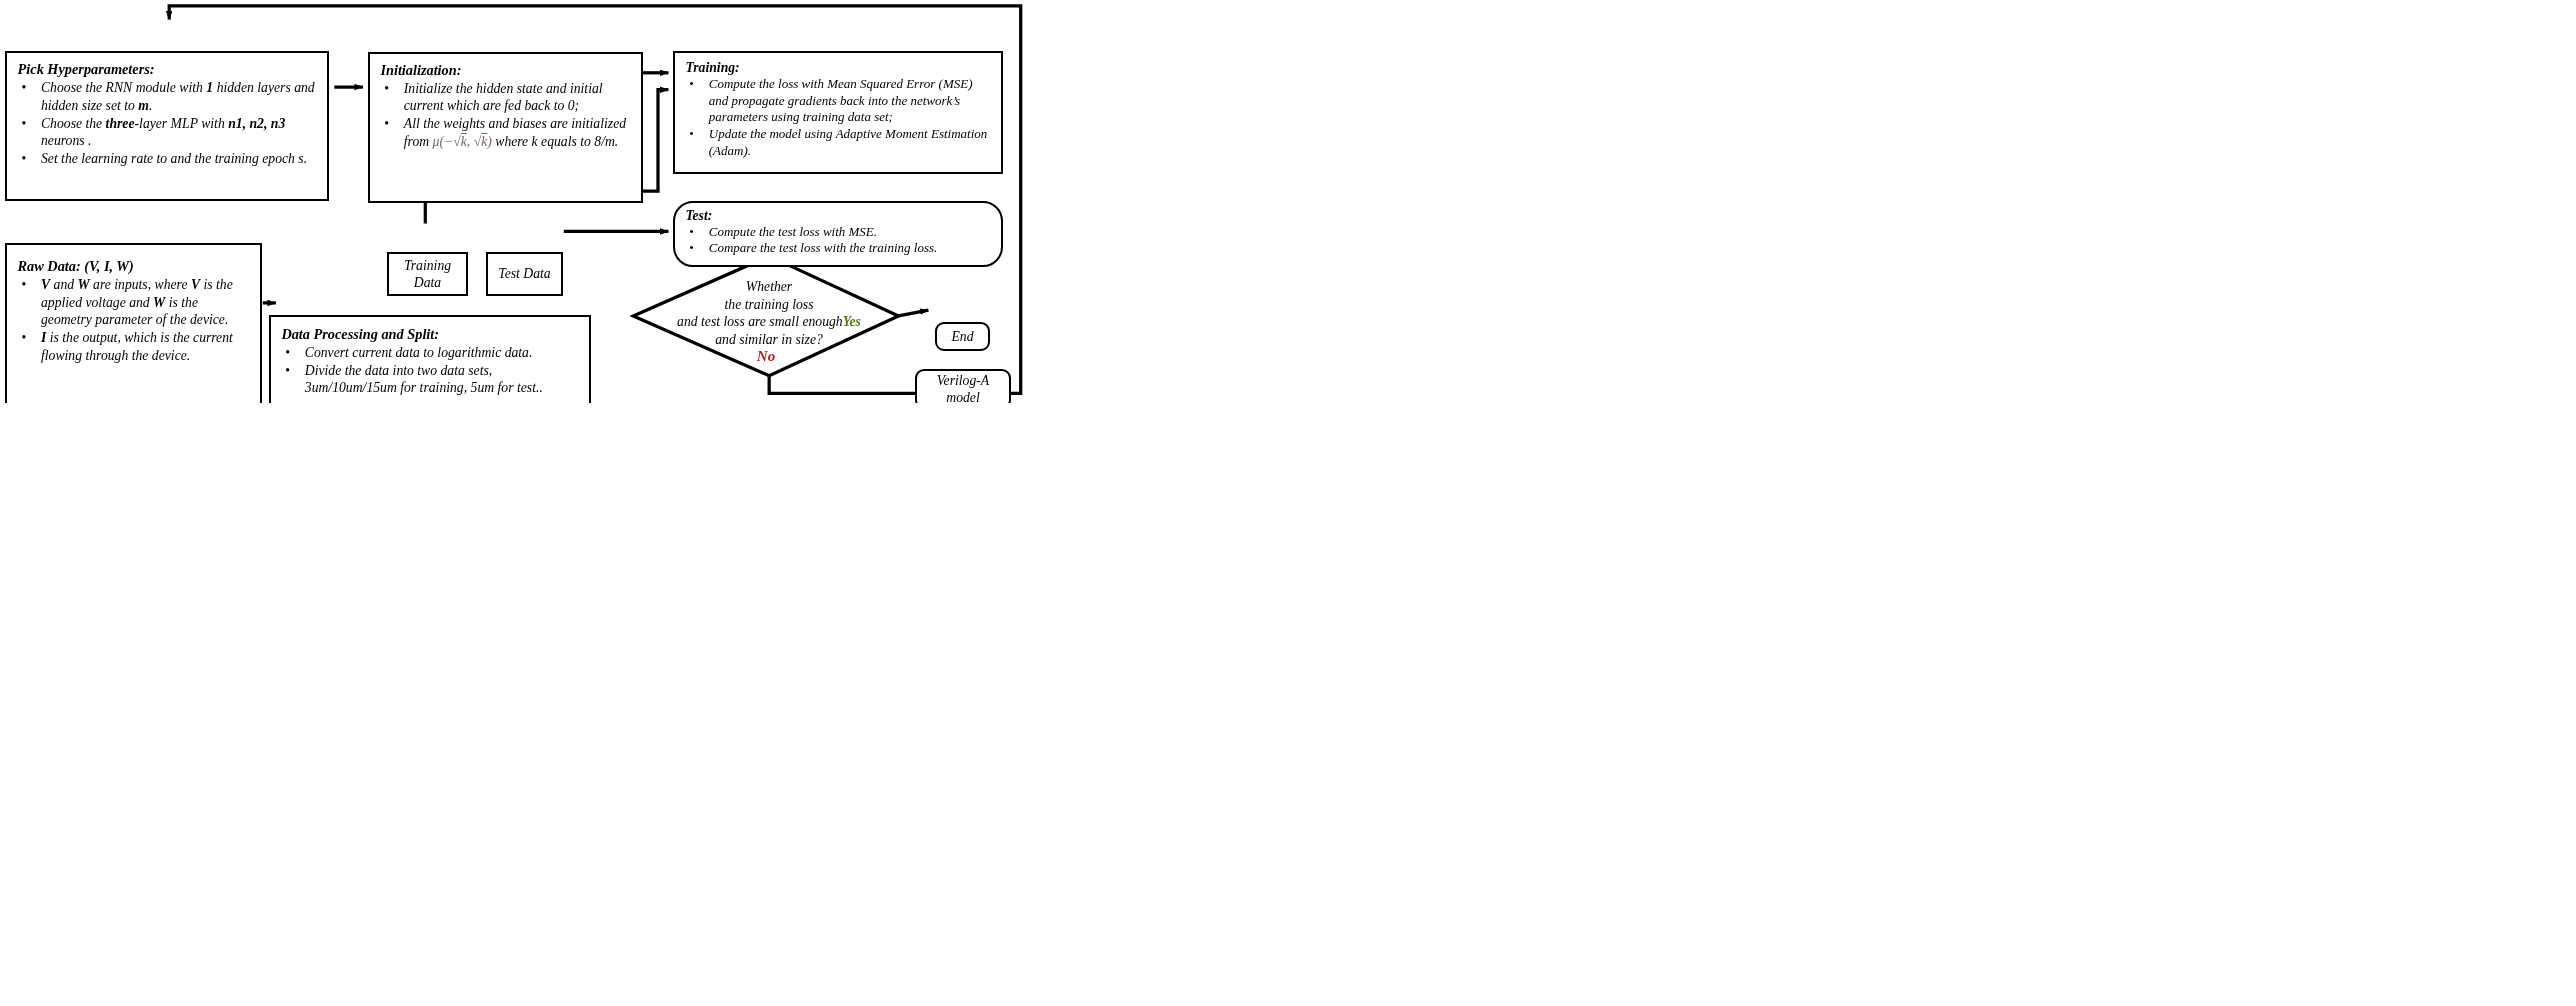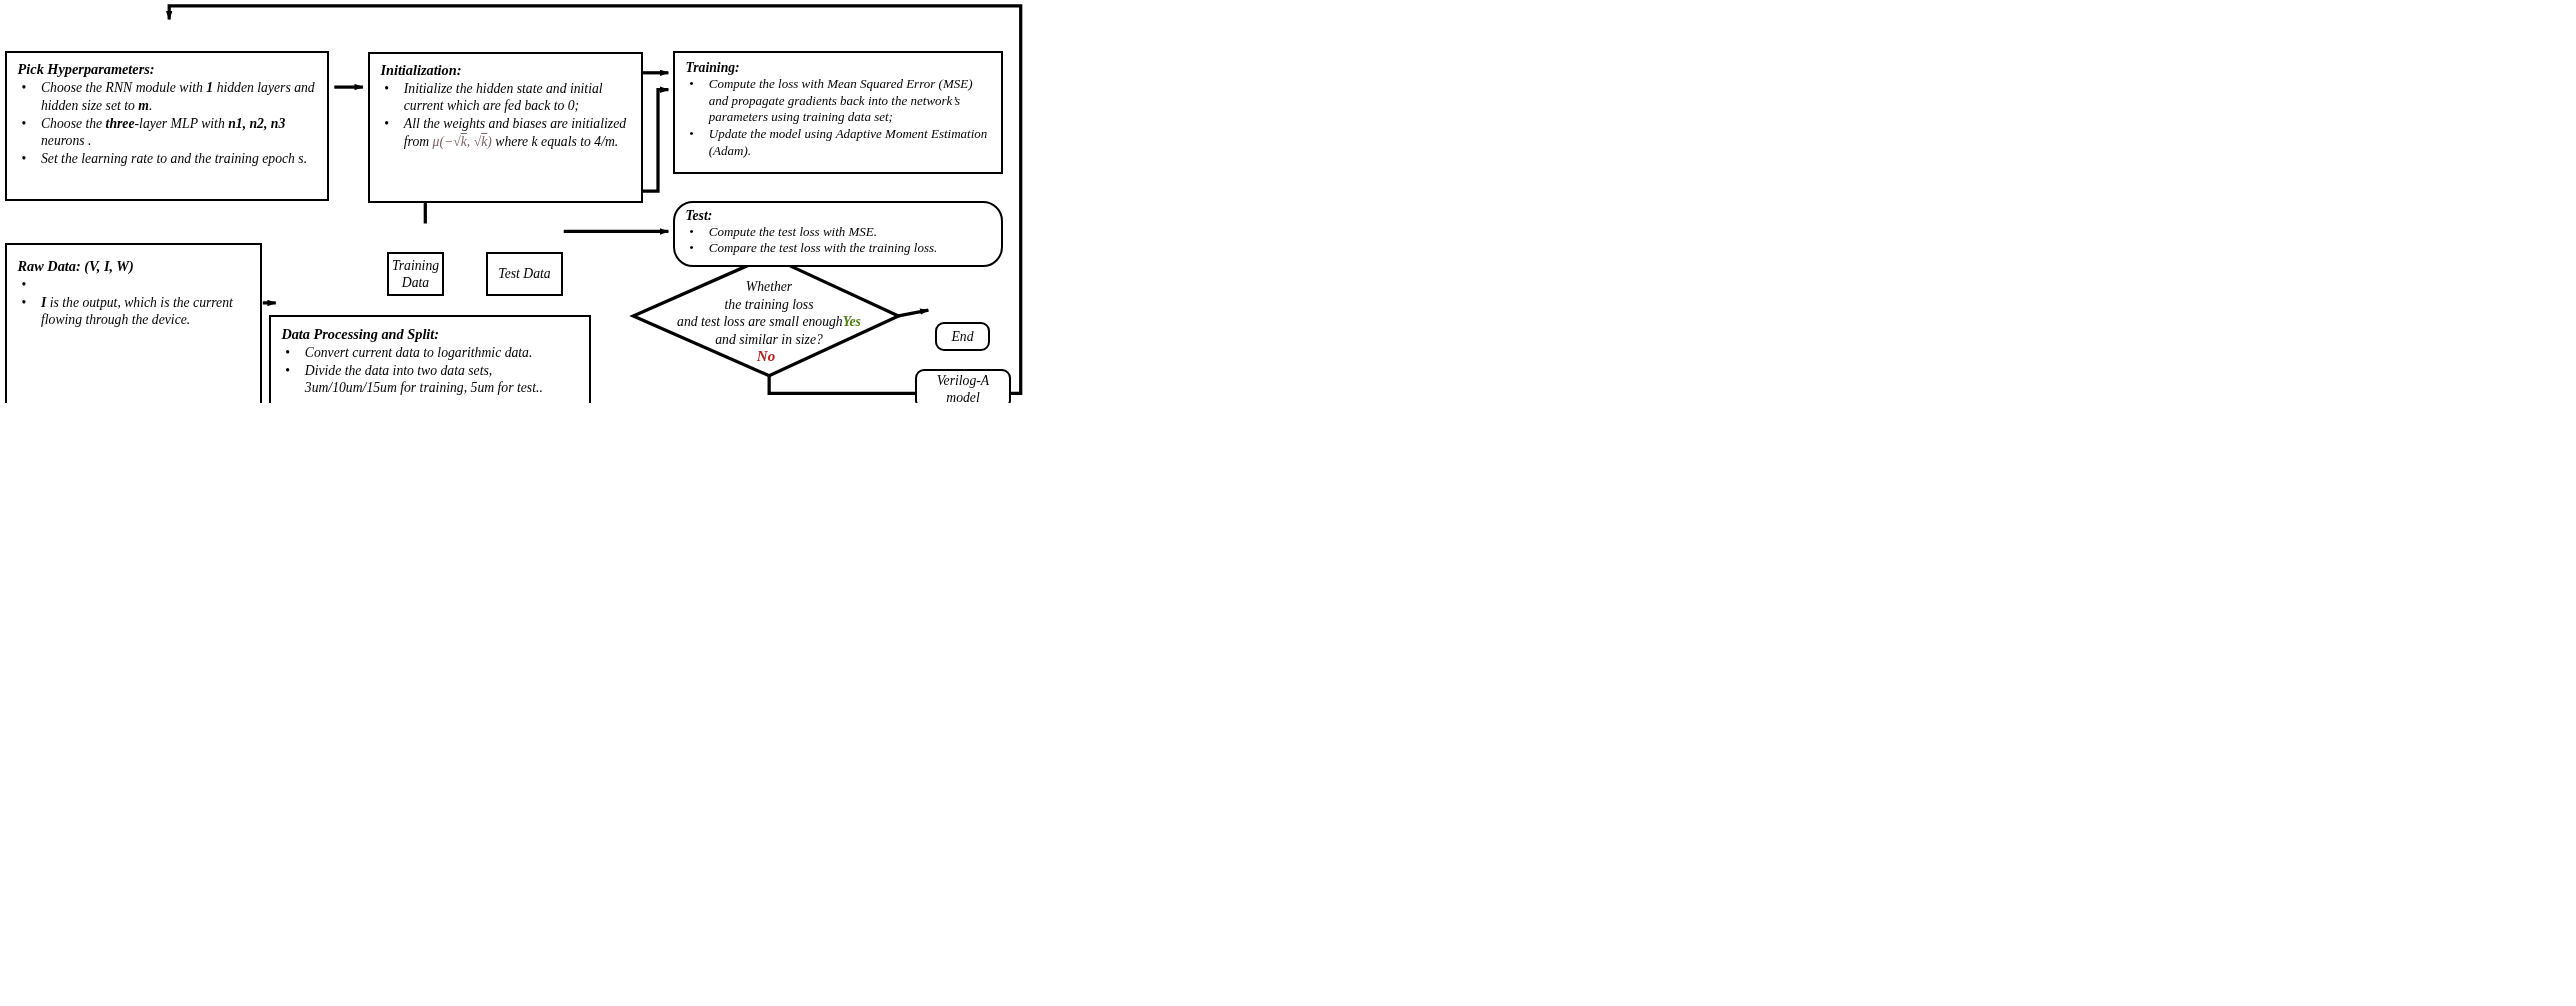--- a/index.html
+++ b/index.html
@@ -84,21 +84,21 @@
   </div>
 
   <div class="node pad" style="left:368px;top:24px;width:275px;height:151px;">
     <div class="btitle">Initialization:</div>
     <div class="bullet">
       <span class="dot">•</span>
       <span class="btext"><span>Initialize the hidden state and initial current which are fed back to 0;</span></span>
       </div>
     <div class="bullet">
       <span class="dot">•</span>
-      <span class="btext"><span>All the weights and biases are initialized from </span><span class="c-mauve">μ(−√</span><span class="ov c-mauve">k</span><span class="c-mauve">, √</span><span class="ov c-mauve">k</span><span class="c-mauve">)</span><span> where k equals to 4/m.</span></span>
+      <span class="btext"><span>All the weights and biases are initialized from </span><span class="c-mauve">μ(−√</span><span class="ov c-mauve">k</span><span class="c-mauve">, √</span><span class="ov c-mauve">k</span><span class="c-mauve">)</span><span> where k equals to 8/m.</span></span>
       </div>
   </div>
 
   <div class="node pad" style="left:673px;top:23.4px;width:330px;height:123px;padding-top:5.2px;">
     <div class="btitle" style="font-size:13.7px;">Training:</div>
     <div class="bullet" style="font-size:13px;">
       <span class="dot">•</span>
       <span class="btext"><span>Compute the loss with Mean Squared Error (MSE) and propagate gradients back into the network’s parameters using training data set;</span></span>
       </div>
     <div class="bullet" style="font-size:13px;">
@@ -116,40 +116,41 @@
     <div class="bullet" style="font-size:13px;line-height:1.25;">
       <span class="dot">•</span>
       <span class="btext"><span>Compare the test loss with the training loss.</span></span>
       </div>
   </div>
 
   <div class="node pad" style="left:5.2px;top:215px;width:257px;height:178px;padding-top:13px;">
     <div class="btitle">Raw Data: (V, I, W)</div>
     <div class="bullet">
       <span class="dot">•</span>
+      <span class="btext"><span class="b">V</span><span> and </span><span class="b">W</span><span> are inputs, where </span><span class="b">V</span><span> is the applied  voltage and </span><span class="b">W</span><span> is the geometry parameter of the device.</span></span>
       </div>
     <div class="bullet">
       <span class="dot">•</span>
       <span class="btext"><span class="b">I</span><span> is the output, which is the current flowing through the device.</span></span>
       </div>
   </div>
 
   <div class="node pad" style="left:269px;top:287px;width:322px;height:101px;padding-top:9px;">
     <div class="btitle">Data Processing and Split:</div>
     <div class="bullet">
       <span class="dot">•</span>
       <span class="btext"><span>Convert current data to logarithmic data.</span></span>
       </div>
     <div class="bullet">
       <span class="dot">•</span>
       <span class="btext"><span>Divide the data into two data sets, 3um/10um/15um for training, 5um for test..</span></span>
       </div>
   </div>
 
-  <div class="node minibox" style="left:387px;top:224px;width:57px;height:44px;">
+  <div class="node minibox" style="left:387px;top:224px;width:81px;height:44px;">
     <span>Training Data</span>
   </div>
 
   <div class="node minibox" style="left:486px;top:224px;width:77px;height:44px;">
     <span>Test Data</span>
   </div>
 
   <div class="decision-text">
     <div class="dline"><span>Whether</span></div>
     <div class="dline"><span>the training loss</span></div>

